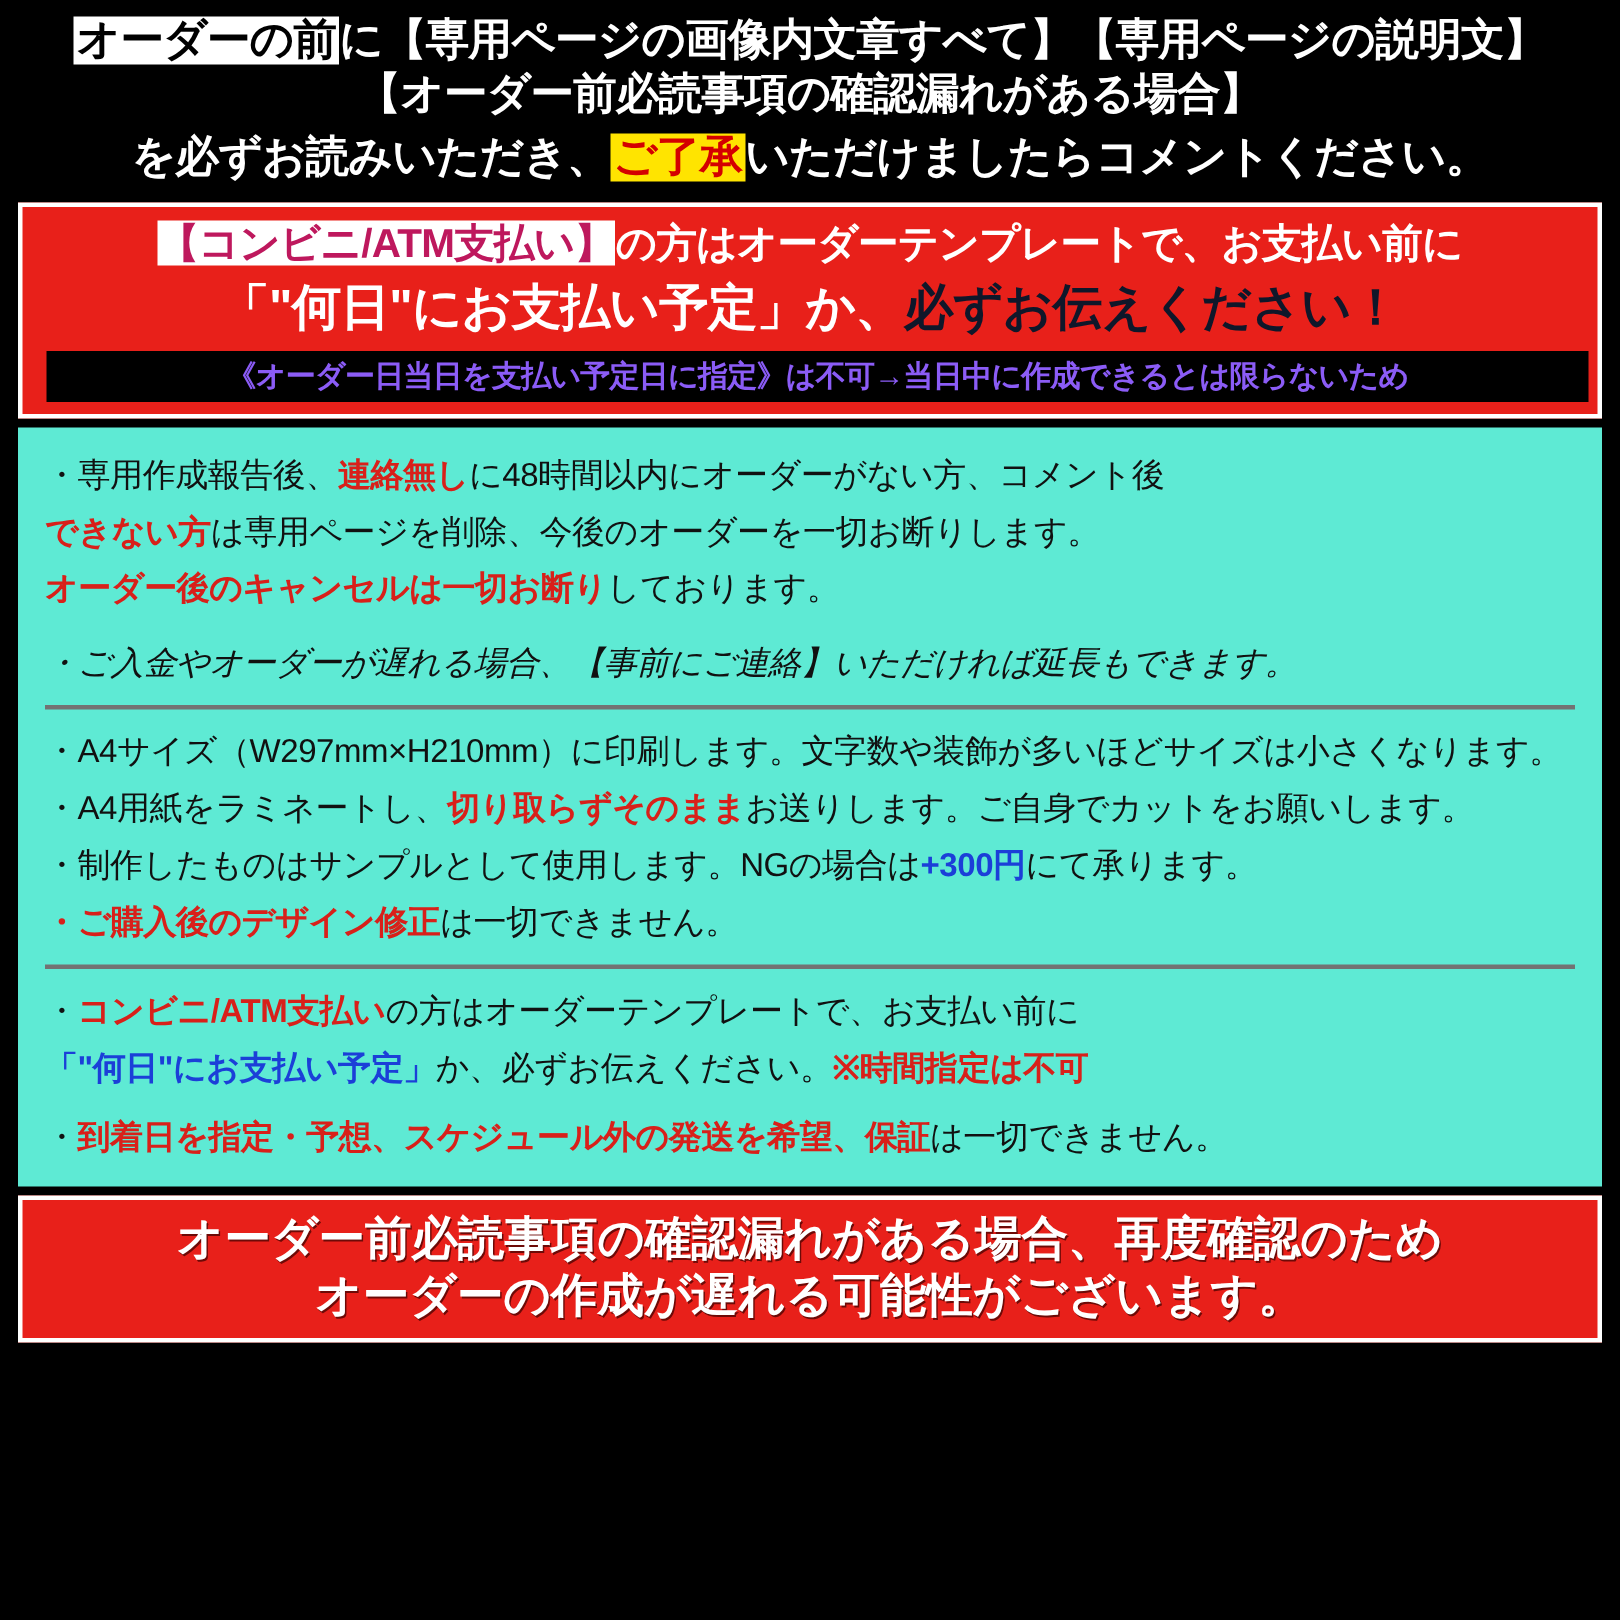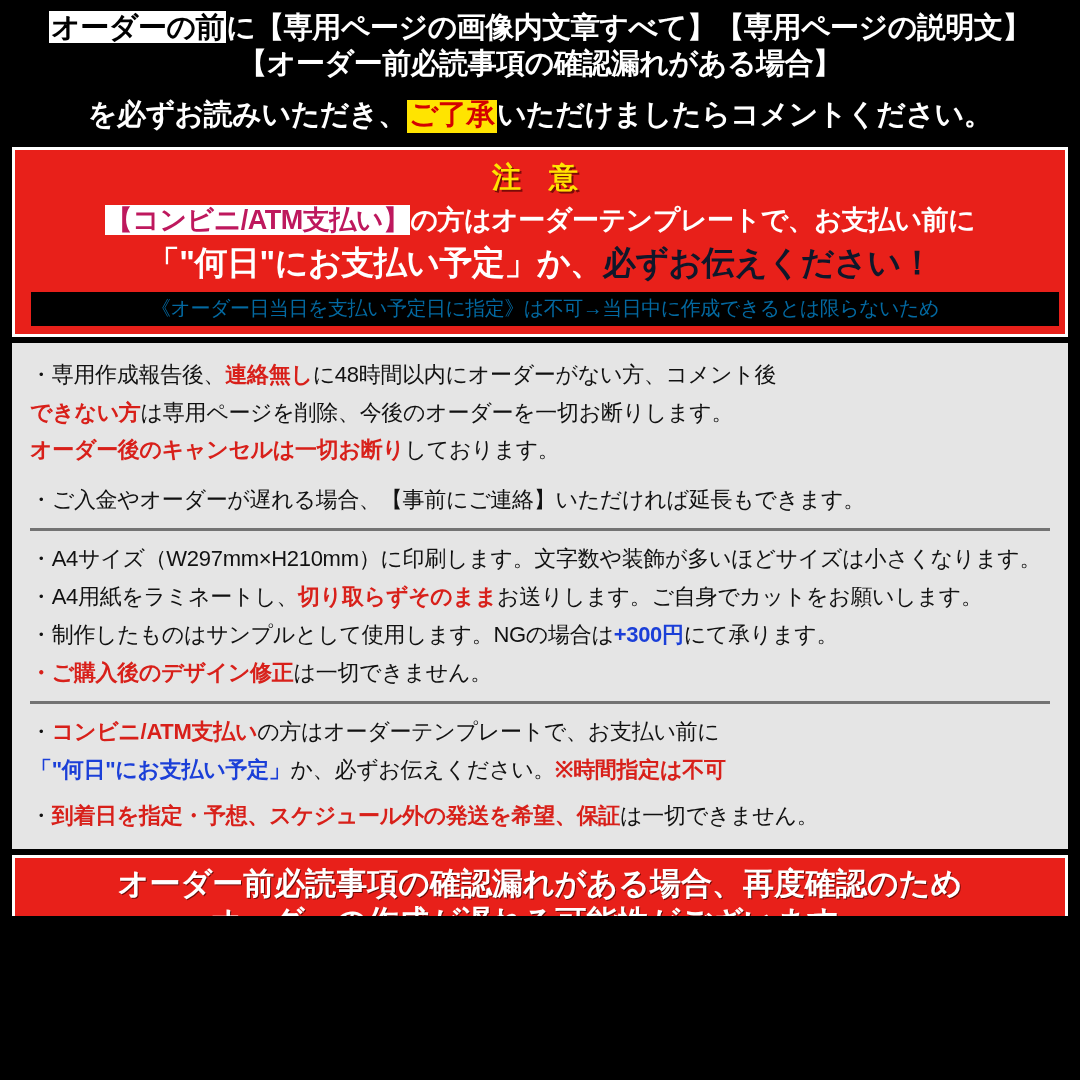--- a/index.html
+++ b/index.html
@@ -37,22 +37,21 @@
     font-weight: bold;
     white-space: nowrap;
     letter-spacing: -0.5px;
     margin-top: 2px;
   }
   .header .line3 {
     font-size: 29px;
     font-weight: bold;
     white-space: nowrap;
     letter-spacing: -0.5px;
-    margin-top: 20px;
-    font-family: Liberation Mono, monospace;
+    margin-top: 8px;
   }
   .hl-white {
     background: #ffffff;
     color: #000000;
     padding: 0 2px;
   }
   .hl-yellow {
     background: #ffe400;
     color: #d40000;
     padding: 0 2px;
@@ -92,34 +91,34 @@
     font-weight: bold;
     white-space: nowrap;
     margin-top: 3px;
     letter-spacing: -0.5px;
   }
   .redbox .rline2 .navy {
     color: #0f172a;
   }
   .redbox .rline3 {
     background: #000000;
-    color: #0369a1;
+    color: #8b5cf6;
     font-size: 20px;
-    font-weight: normal;
+    font-weight: bold;
     white-space: nowrap;
     margin-top: 6px;
     padding: 3px 0 4px 0;
     letter-spacing: -0.5px;
     margin-left: 10px;
   }
 
   
   .whitebox {
     margin: 6px 12px 0 12px;
-    background: #e5e5e5;
+    background: #5eead4;
     color: #111111;
     box-sizing: border-box;
     padding: 14px 18px 12px 18px;
   }
   .sect {
     padding: 2px 0 6px 0;
   }
   .sect + .sect {
     border-top: 3px solid #737373;
     padding-top: 12px;
@@ -161,33 +160,32 @@
 
 <div class="page">
 
   <div class="header">
     <div class="line1"><span class="hl-white">オーダーの前</span><span>に【専用ページの画像内文章すべて】【専用ページの説明文】</span></div>
     <div class="line2">【オーダー前必読事項の確認漏れがある場合】</div>
     <div class="line3"><span>を必ずお読みいただき、</span><span class="hl-yellow">ご了承</span><span>いただけましたらコメントください。</span></div>
   </div>
 
   <div class="redbox">
-    <div class="caution">注 意</div>
     <div class="rline1"><span class="blue">【コンビニ/ATM支払い】</span><span>の方はオーダーテンプレートで、お支払い前に</span></div>
     <div class="rline2"><span>「"何日"にお支払い予定」か、</span><span class="navy">必ずお伝えください！</span></div>
     <div class="rline3">《オーダー日当日を支払い予定日に指定》は不可→当日中に作成できるとは限らないため</div>
   </div>
 
   <div class="whitebox">
 
     <div class="sect">
       <p class="p"><span>・専用作成報告後、</span><span class="red">連絡無し</span><span>に48時間以内にオーダーがない方、コメント後</span></p>
       <p class="p"><span class="red">できない方</span><span>は専用ページを削除、今後のオーダーを一切お断りします。</span></p>
       <p class="p"><span class="red">オーダー後のキャンセルは一切お断り</span><span>しております。</span></p>
-      <p class="p" style="margin-top:18px;"><span>・ご入金やオーダーが遅れる場合、【事前にご連絡】いただければ延長もできます。</span></p>
+      <p class="p" style="margin-top:18px;font-style:italic;"><span>・ご入金やオーダーが遅れる場合、【事前にご連絡】いただければ延長もできます。</span></p>
     </div>
 
     <div class="sect">
       <p class="p"><span>・A4サイズ（W297mm×H210mm）に印刷します。文字数や装飾が多いほどサイズは小さくなります。</span></p>
       <p class="p"><span>・A4用紙をラミネートし、</span><span class="red">切り取らずそのまま</span><span>お送りします。ご自身でカットをお願いします。</span></p>
       <p class="p"><span>・制作したものはサンプルとして使用します。NGの場合は</span><span class="blue">+300円</span><span>にて承ります。</span></p>
       <p class="p"><span class="red">・ご購入後のデザイン修正</span><span>は一切できません。</span></p>
     </div>
 
     <div class="sect">

